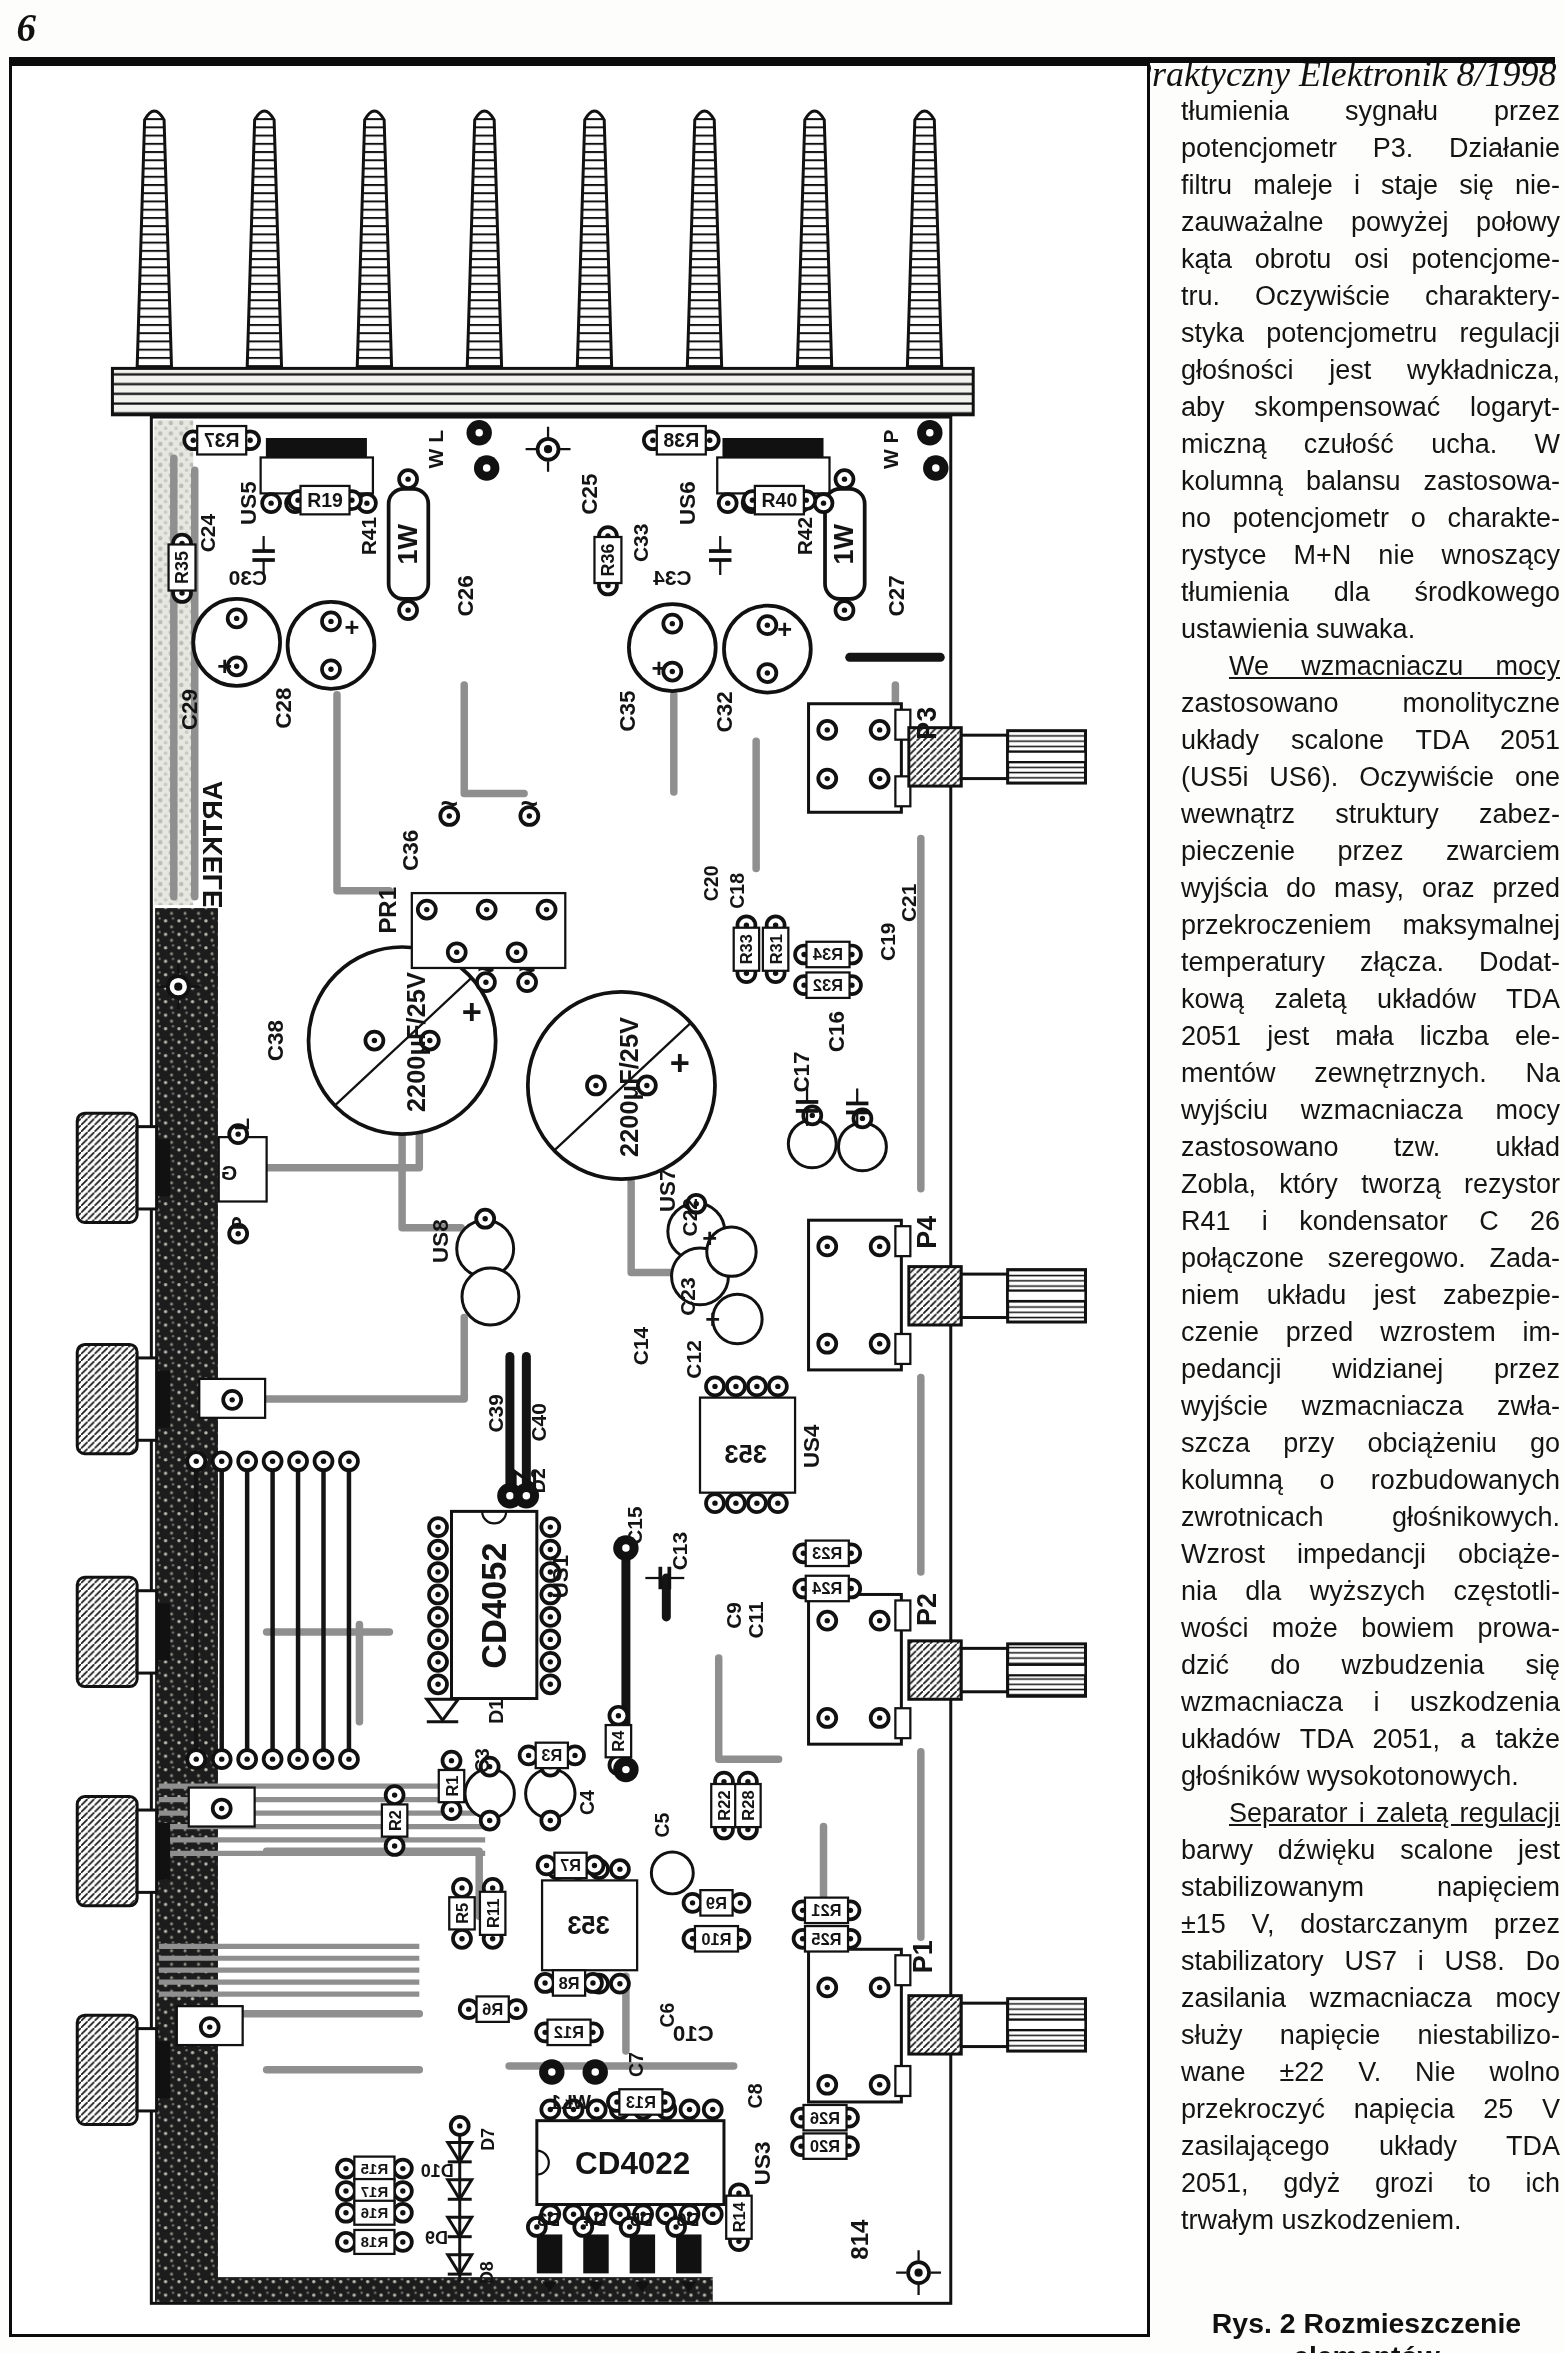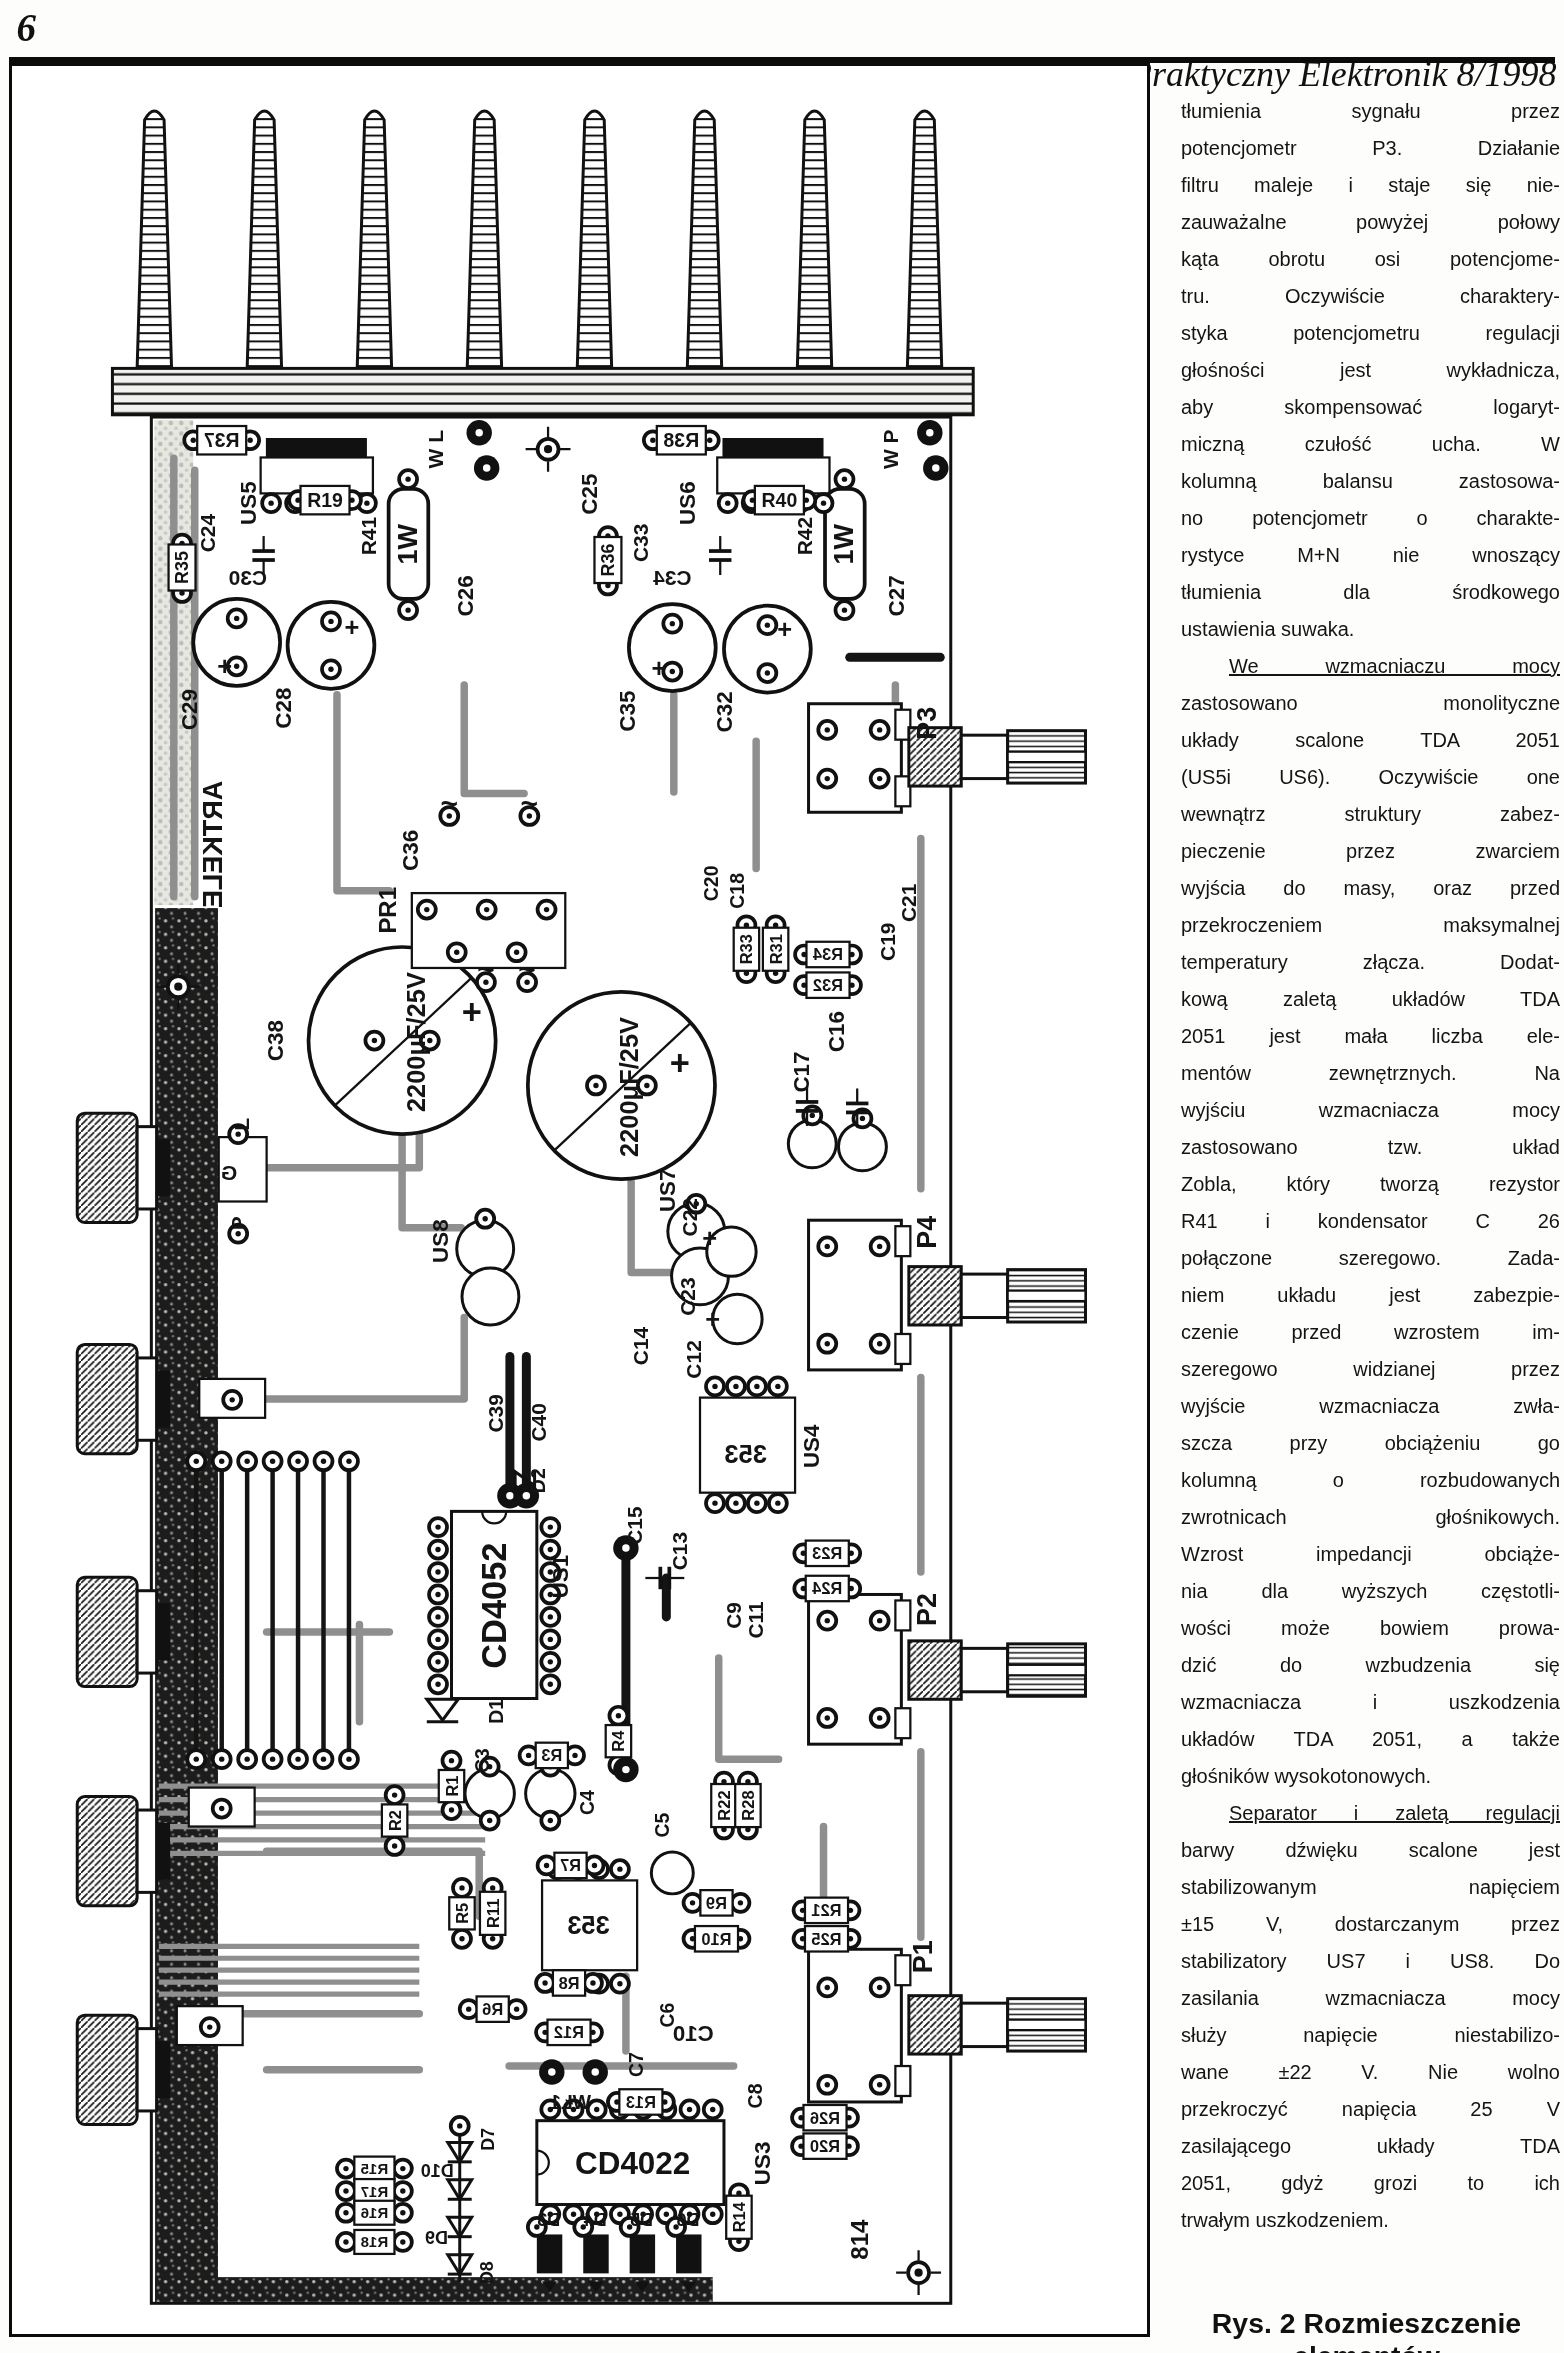--- a/index.html
+++ b/index.html
@@ -7,21 +7,21 @@
         font-family:"Liberation Sans",sans-serif;overflow:hidden;}
   .pageno{position:absolute;left:16.5px;top:4.5px;font:italic 700 39px "Liberation Serif",serif;}
   .magtitle{position:absolute;right:7.5px;top:9px;font:italic 36px "Liberation Serif",serif;margin-top:44px;}
   .headrule{position:absolute;left:9px;top:57px;width:1546px;height:6px;background:#0b0b0b;}
   .figframe{position:absolute;left:9px;top:63px;width:1141px;height:2274px;
             border:3.7px solid #0b0b0b;background:#fff;box-sizing:border-box;}
   svg{position:absolute;left:9px;top:63px;}
   .lb{font-family:"Liberation Sans",sans-serif;font-weight:600;fill:#141414;
       text-anchor:middle;dominant-baseline:central;}
   .col{position:absolute;left:1181px;top:93px;width:379px;}
-  .tline{font-size:20px;line-height:37px;height:37px;color:#141414;
+  .tline{font-size:27px;line-height:37px;height:37px;color:#141414;
          text-align:justify;text-align-last:justify;white-space:nowrap;overflow:visible;}
   .tline.tlast{text-align-last:left;}
   .tline.tind{padding-left:48px;text-decoration:underline;}
   .caption{position:absolute;left:1175px;top:2307px;width:383px;text-align:center;
            font-weight:700;font-size:28.4px;color:#111;}
 </style>
 </head>
 <body>
 
 <div class="page">
@@ -967,21 +967,21 @@
       <div class="tline">kową zaletą układów TDA</div>
       <div class="tline">2051 jest mała liczba ele-</div>
       <div class="tline">mentów zewnętrznych. Na</div>
       <div class="tline">wyjściu wzmacniacza mocy</div>
       <div class="tline">zastosowano tzw. układ</div>
       <div class="tline">Zobla, który tworzą rezystor</div>
       <div class="tline">R41 i kondensator C 26</div>
       <div class="tline">połączone szeregowo. Zada-</div>
       <div class="tline">niem układu jest zabezpie-</div>
       <div class="tline">czenie przed wzrostem im-</div>
-      <div class="tline">szeregowo widzianej przez</div>
+      <div class="tline">pedancji widzianej przez</div>
       <div class="tline">wyjście wzmacniacza zwła-</div>
       <div class="tline">szcza przy obciążeniu go</div>
       <div class="tline">kolumną o rozbudowanych</div>
       <div class="tline">zwrotnicach głośnikowych.</div>
       <div class="tline">Wzrost impedancji obciąże-</div>
       <div class="tline">nia dla wyższych częstotli-</div>
       <div class="tline">wości może bowiem prowa-</div>
       <div class="tline">dzić do wzbudzenia się</div>
       <div class="tline">wzmacniacza i uszkodzenia</div>
       <div class="tline">układów TDA 2051, a także</div>

